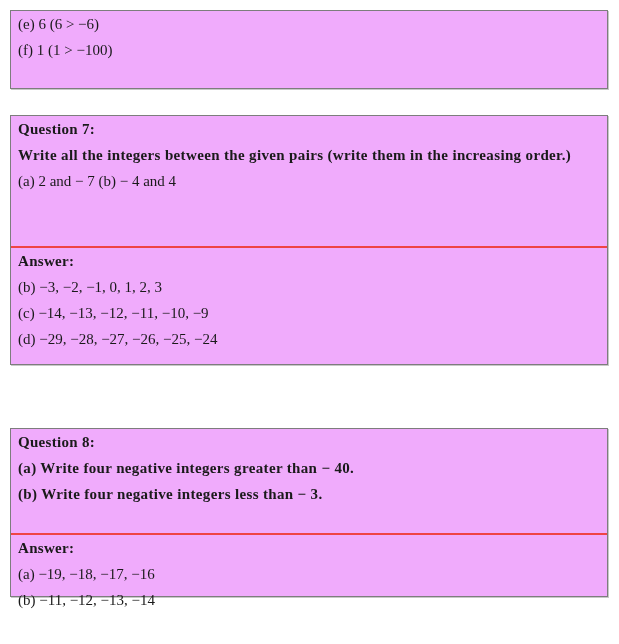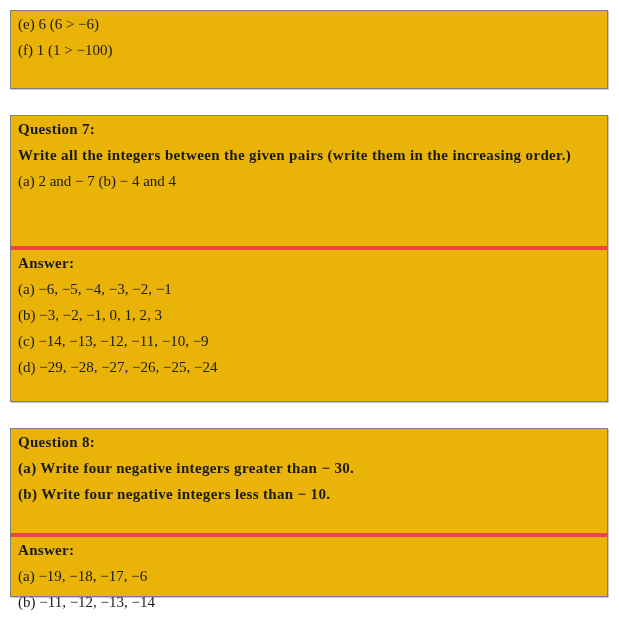--- a/index.html
+++ b/index.html
@@ -15,29 +15,29 @@
       font-family: "Liberation Serif", "DejaVu Serif", serif;
       color: #1a1a1a;
     }
     .box {
       position: absolute;
       left: 10px;
       width: 598px;
       border: 1px solid #7d7d7d;
       box-shadow: 1px 1px 0 #c8c8c8;
       box-sizing: border-box;
-      background: #eab308;
+      background: #f0abfc;
     }
     .section {
       position: relative;
       box-sizing: border-box;
       padding: 0 0 0 7px;
     }
     .section + .section {
-      border-top: 4px solid #ef4444;
+      border-top: 2px solid #ef4444;
     }
     .line {
       font-size: 15px;
       line-height: 26px;
       height: 26px;
       white-space: nowrap;
     }
     .bold {
       font-weight: bold;
       letter-spacing: 0.35px;
@@ -50,39 +50,38 @@
 </head>
 <body>
 
 <div class="box" style="top:10px; height:79px;">
   <div class="section" style="padding-top:0;">
     <div class="line">(e) 6 (6 &gt; −6)</div>
     <div class="line">(f) 1 (1 &gt; −100)</div>
   </div>
 </div>
 
-<div class="box" style="top:115px; height:287px;">
+<div class="box" style="top:115px; height:250px;">
   <div class="section" style="height:130px; padding-top:0;">
     <div class="line label">Question 7:</div>
     <div class="line bold">Write all the integers between the given pairs (write them in the increasing order.)</div>
     <div class="line">(a) 2 and − 7 (b) − 4 and 4</div>
   </div>
   <div class="section" style="height:155px; padding-top:0;">
     <div class="line label">Answer:</div>
-    <div class="line">(a) −6, −5, −4, −3, −2, −1</div>
     <div class="line">(b) −3, −2, −1, 0, 1, 2, 3</div>
     <div class="line">(c) −14, −13, −12, −11, −10, −9</div>
     <div class="line">(d) −29, −28, −27, −26, −25, −24</div>
   </div>
 </div>
 
 <div class="box" style="top:428px; height:169px;">
   <div class="section" style="height:104px; padding-top:0;">
     <div class="line label">Question 8:</div>
-    <div class="line bold">(a) Write four negative integers greater than − 30.</div>
-    <div class="line bold">(b) Write four negative integers less than − 10.</div>
+    <div class="line bold">(a) Write four negative integers greater than − 40.</div>
+    <div class="line bold">(b) Write four negative integers less than − 3.</div>
   </div>
   <div class="section" style="height:103px; padding-top:0;">
     <div class="line label">Answer:</div>
-    <div class="line">(a) −19, −18, −17, −6</div>
+    <div class="line">(a) −19, −18, −17, −16</div>
     <div class="line">(b) −11, −12, −13, −14</div>
   </div>
 </div>
 
 </body></html>

